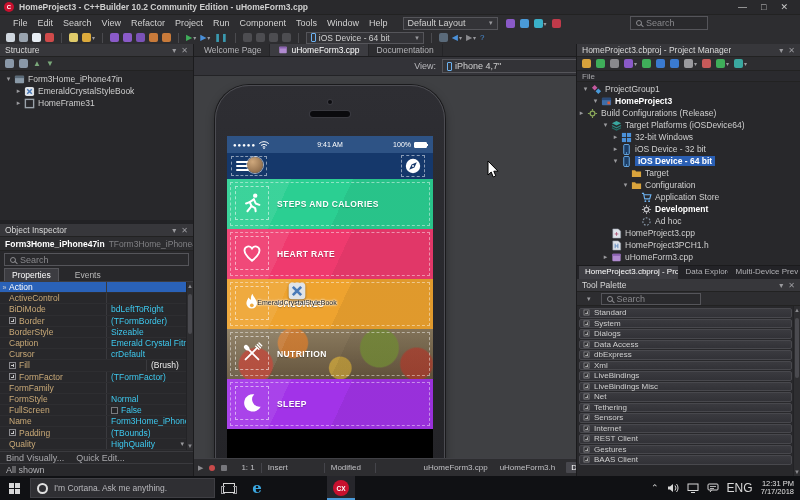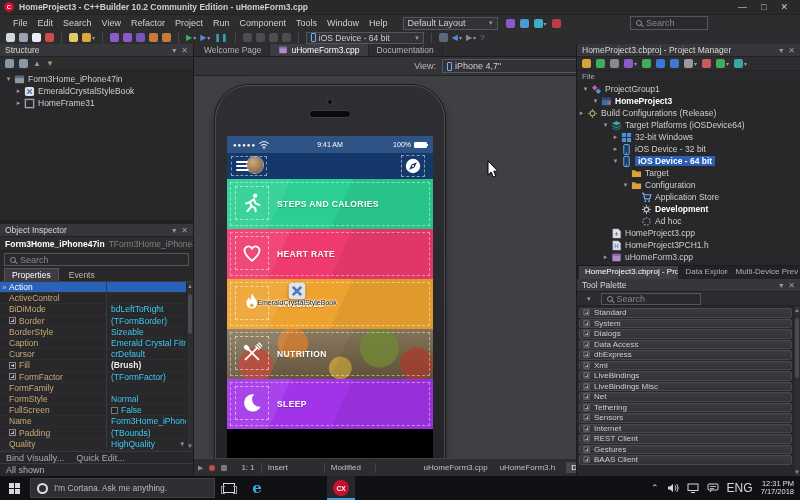--- a/index.html
+++ b/index.html
@@ -44,28 +44,28 @@
   .trow .ticon svg{width:11px;height:11px;}
   .trow.bold .tl{font-weight:bold;color:#fff;}
   .trow.sel .tl{background:#2a5fb4;color:#fff;padding:0 3px;}
   .splitter{height:4px;background:#222225;}
 
   
   .oi-instance{height:14px;display:flex;align-items:center;padding:0 5px;background:#2d2d30;border-bottom:1px solid #222;white-space:nowrap;overflow:hidden;}
   .oi-instance b{color:#fff;font-size:8.5px;}
   .oi-instance .typ{color:#808084;margin-left:4px;font-size:8.5px;}
   .oi-search{margin:2px 4px;height:13px;}
-  .oi-tabs{display:flex;height:14px;border-bottom:1px solid #3c3c40;padding-left:4px;gap:2px;}
+  .oi-tabs{display:flex;height:14px;border-bottom:1px solid #3c3c40;padding-left:4px;gap:8px;}
   .oi-tab{padding:1px 7px;color:#b8b8b8;border:1px solid transparent;border-bottom:none;font-size:8.5px;}
   .oi-tab.active{background:#3c3c41;border-color:#55555a;color:#fff;}
   .prow{display:flex;align-items:center;height:11.2px;border-bottom:1px solid #2e2e31;font-size:8.5px;}
   .prow .gut{width:9px;color:#cfcfcf;font-size:7px;text-align:center;flex:none;}
   .prow .pname{width:97px;color:#c9a977;display:flex;align-items:center;gap:3px;flex:none;overflow:hidden;white-space:nowrap;}
   .prow .pval{flex:1;border-left:1px solid #3a3a3e;padding-left:4px;color:#3ec9ef;display:flex;align-items:center;gap:3px;white-space:nowrap;overflow:hidden;height:100%;}
-  .prow .pval.white{color:#eaeaea;font-weight:bold;}
+  .prow .pval.white{color:#eaeaea;font-weight:normal;margin-left:40px;}
   .prow.sel{background:#2a62b8;}
   .prow.sel .pname{color:#fff;}
   .plusbox{width:7px;height:7px;border:1px solid #8a8a8e;position:relative;flex:none;background:#2b2b2e;}
   .plusbox::before{content:"";position:absolute;left:1px;right:1px;top:50%;height:1px;background:#c8c8c8;}
   .plusbox::after{content:"";position:absolute;top:1px;bottom:1px;left:50%;width:1px;background:#c8c8c8;}
   .cbx{width:7px;height:7px;border:1px solid #7a7a7e;background:#232326;flex:none;}
   .oi-footer{height:13px;display:flex;gap:12px;align-items:center;padding:0 6px;color:#a8a8ac;border-top:1px solid #3a3a3e;margin-top:1px;}
   .oi-status{position:absolute;bottom:0;left:0;right:0;height:13px;border-top:1px solid #3a3a3e;display:flex;align-items:center;padding:0 6px;color:#b0b0b4;background:#28282b;}
   .vscroll{position:absolute;right:0;top:0;bottom:0;width:7px;background:#2e2e31;border-left:1px solid #232326;}
   .vscroll .thumb{position:absolute;left:1px;right:1px;top:12px;height:40px;background:#4a4a4f;border-radius:2px;}

